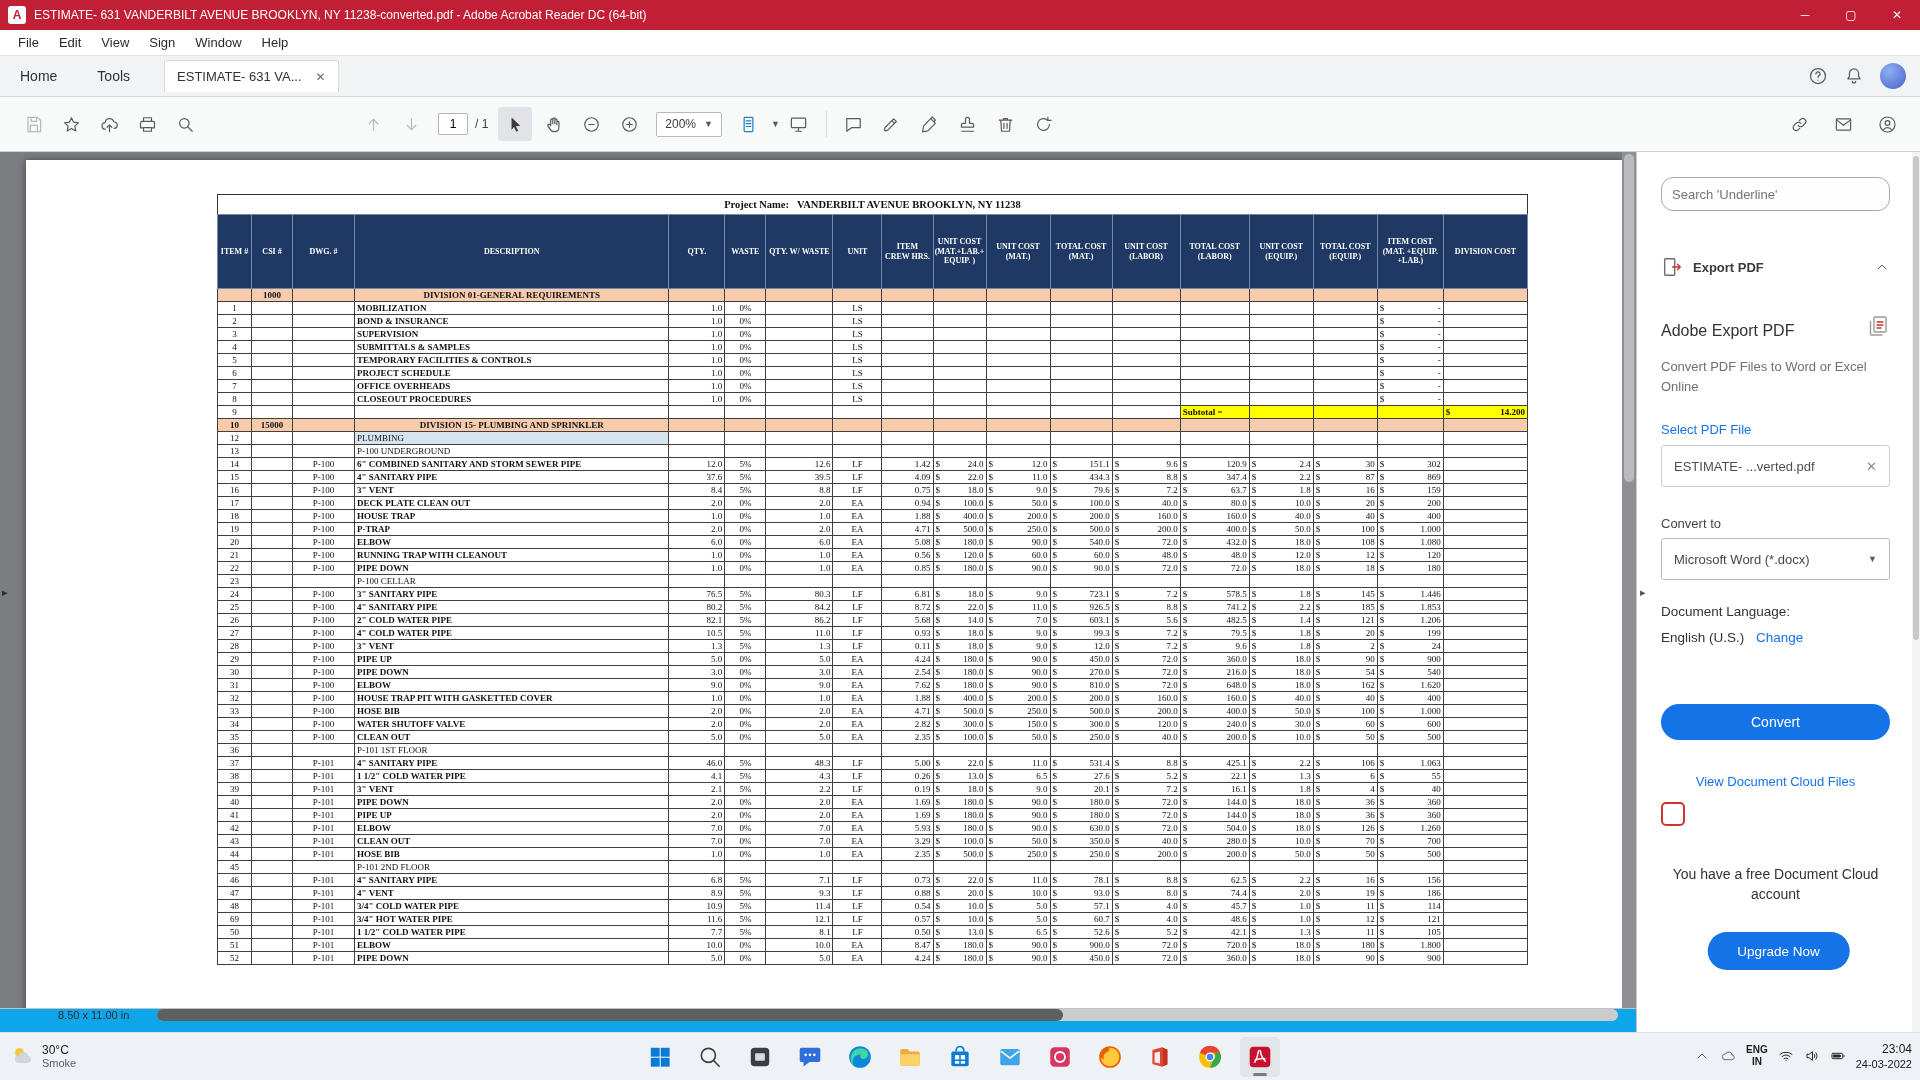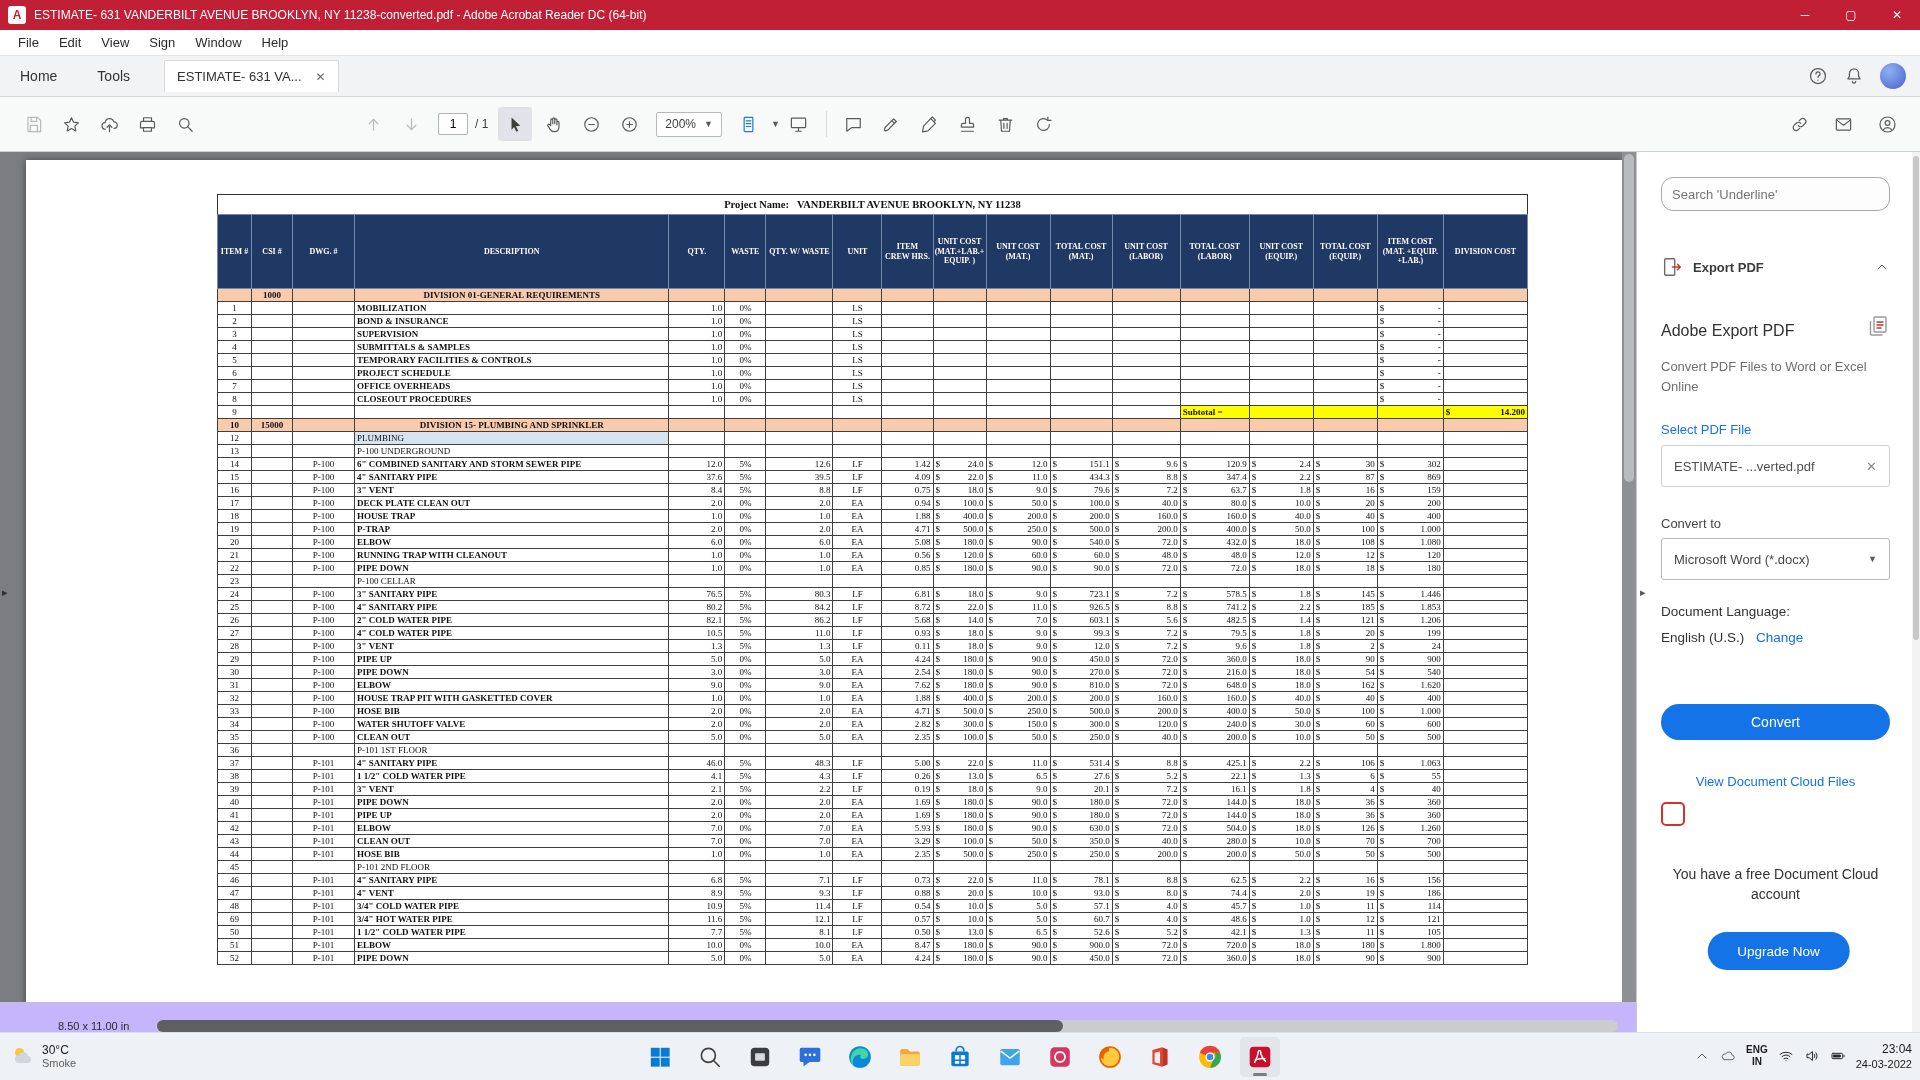--- a/index.html
+++ b/index.html
@@ -45,22 +45,22 @@
   .toolbar-spacer{width:150px}
 
   
   .workspace{display:flex;height:880px}
   .doc-area{position:relative;flex:1;background:#7b7d80;overflow:hidden}
   .edge-arrow{position:absolute;left:2px;top:50%;transform:translateY(-50%);color:#2e2e2e;font-size:11px;z-index:5}
   .pdf-page{position:absolute;left:26px;top:8px;right:14px;bottom:18px;background:#fff;overflow:hidden;
     box-shadow:0 0 7px rgba(0,0,0,.45)}
   .v-scroll{position:absolute;right:0;top:0;bottom:18px;width:14px;background:#8e9093}
   .v-thumb{position:absolute;left:2px;top:2px;width:10px;height:38%;background:#b9bbbe;border-radius:5px}
-  .doc-bottom{position:absolute;left:0;right:0;bottom:0;height:30px;background:#c4b5fd;border-top:1px solid #c2c3c4;
-    display:flex;align-items:flex-end}
+  .doc-bottom{position:absolute;left:0;right:0;bottom:0;height:24px;background:#0ea5e9;border-top:1px solid #c2c3c4;
+    display:flex;align-items:flex-start}
   .page-size{font-size:11px;color:#2e2e2e;margin-left:58px;white-space:nowrap}
   .h-track{flex:1;height:12px;margin:0 18px 0 28px;background:#cbcccd;border-radius:6px;position:relative}
   .h-thumb{position:absolute;left:0;top:0;height:12px;width:62%;background:#5e5f61;border-radius:6px}
 
   
   .table-wrap{position:absolute;left:191px;top:34px;width:1311px;font-family:"Liberation Serif","DejaVu Serif",serif}
   .proj-row{border:1px solid #333;border-bottom:none;height:20px;display:flex;align-items:center;justify-content:center;
     gap:8px;font-size:10.5px;font-weight:bold;color:#111}
   table.estimate{border-collapse:collapse;table-layout:fixed;width:1311px;border:1px solid #333;background:#fff}
   table.estimate th{background:#1f3864;color:#fff;font-size:8px;font-weight:bold;text-align:center;vertical-align:middle;

